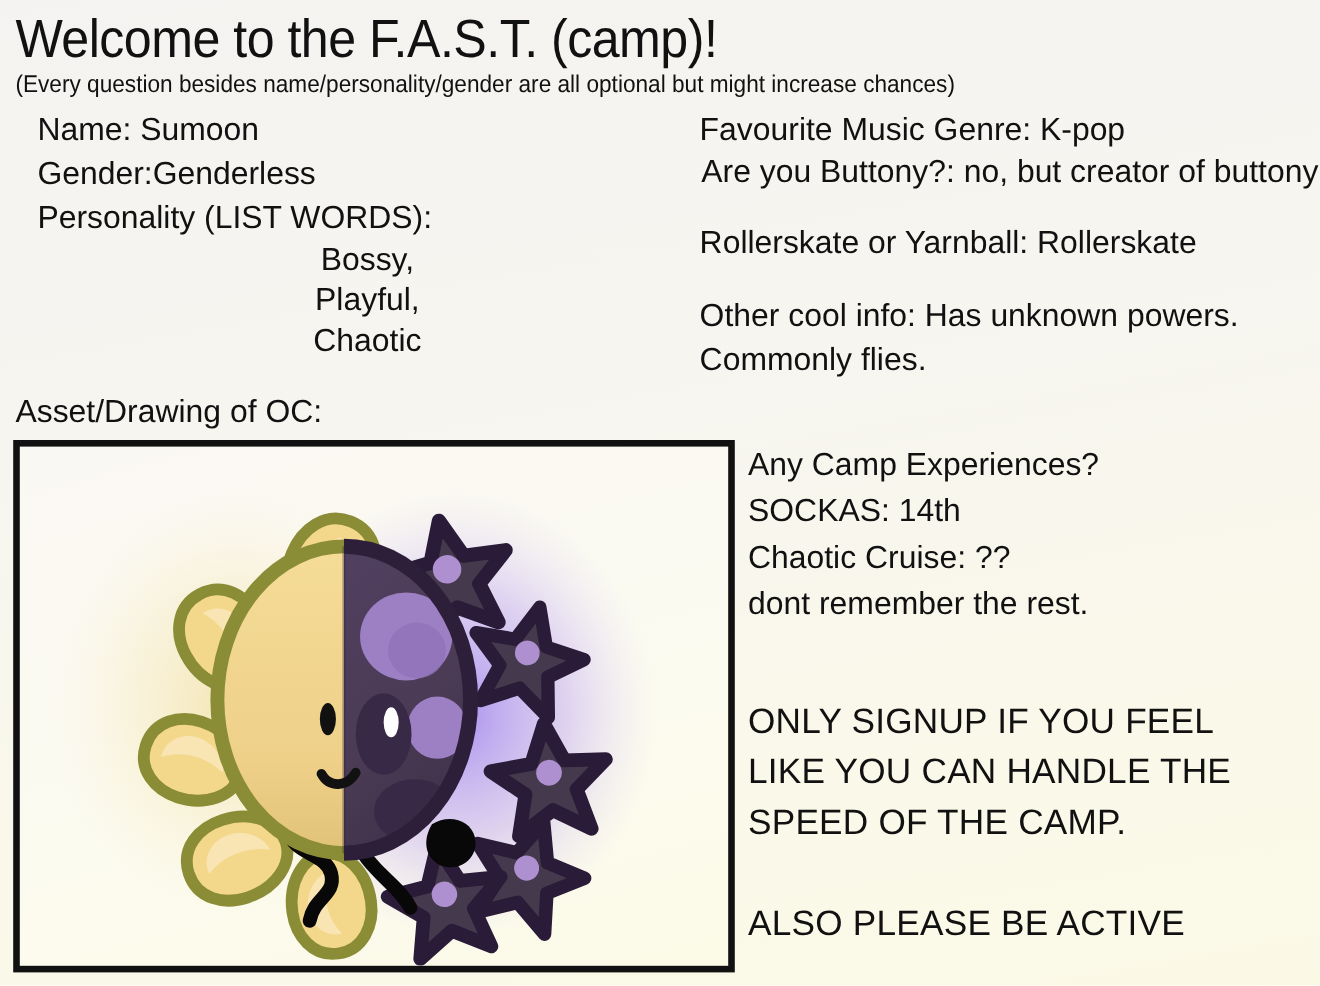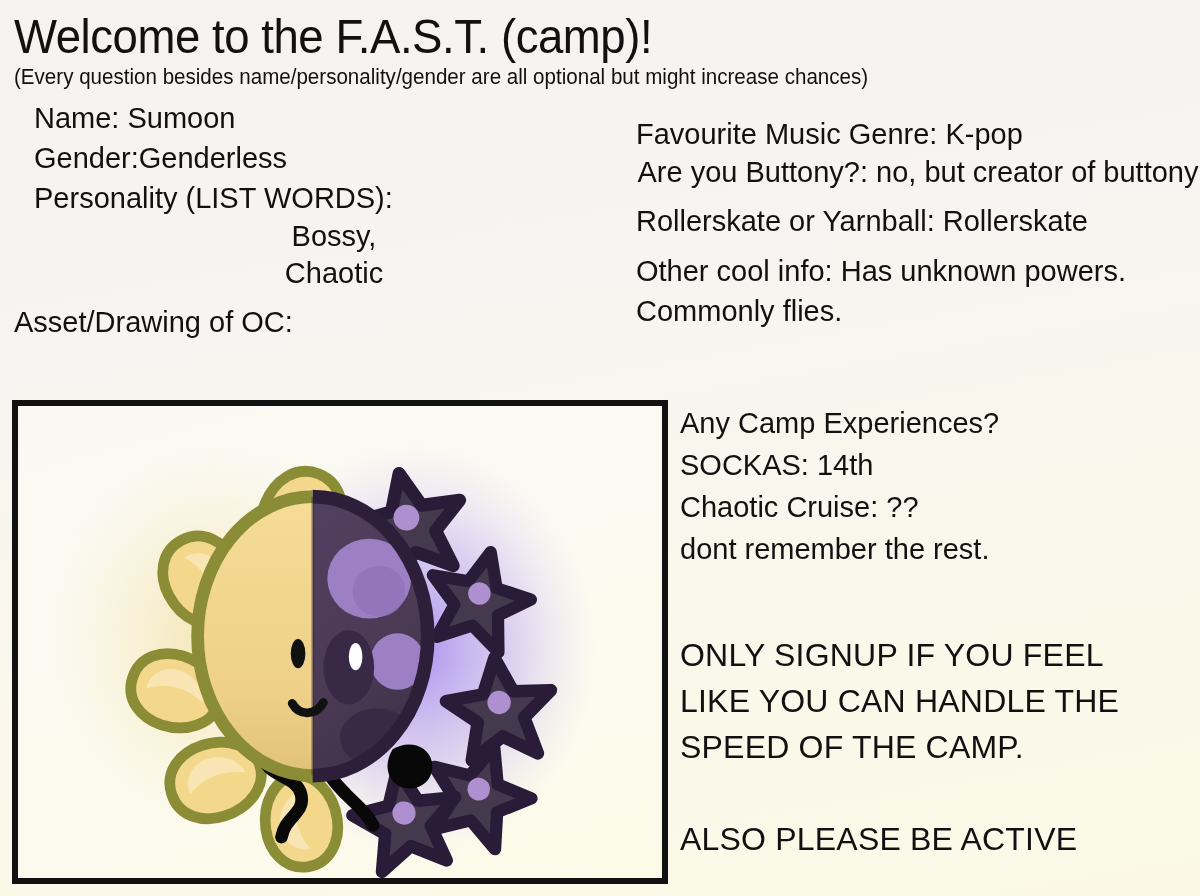--- a/index.html
+++ b/index.html
@@ -24,29 +24,29 @@
   #subtitle{
     font-family:"Liberation Sans Narrow","Liberation Sans",sans-serif;
     font-stretch:condensed;
     font-size:22px;line-height:26px;font-weight:400;
     margin:0 0 0 14px;white-space:nowrap;
     transform:scaleX(.935);transform-origin:left center;
   }
 
   
   #left-col{position:absolute;left:14px;top:98px;width:620px;}
-  #right-col{position:absolute;left:636px;top:114px;width:564px;}
+  #right-col{position:absolute;left:636px;top:98px;width:564px;}
 
   .line{font-size:29px;line-height:40px;white-space:nowrap;}
   .line.wrap{white-space:normal;}
   #left-col .line{margin-left:20px;}
   #left-col .line.flush{margin-left:0px;}
 
   .tight{line-height:37px;text-align:center;}
-  .gap-sm{margin-top:10px;}
+  .gap-sm{margin-top:26px;}
 
   
   #art-box{
     position:absolute;left:12px;top:400px;width:656px;height:484px;
     border:6px solid #111;
     background:linear-gradient(165deg,#faf8f2 0%,#fbfaf1 45%,#fcfbe8 100%);
     box-sizing:border-box;overflow:hidden;
   }
   #art-svg{display:block;width:100%;height:100%;}
 
@@ -65,20 +65,21 @@
 <div id="header">
   <div id="title">Welcome to the F.A.S.T. (camp)!</div>
   <div id="subtitle">(Every question besides name/personality/gender are all optional but might increase chances)</div>
 </div>
 
 <div id="left-col">
   <div class="line">Name: Sumoon</div>
   <div class="line">Gender:Genderless</div>
   <div class="line">Personality (LIST WORDS):</div>
   <div class="line tight">Bossy,</div>
+  <div class="line tight">Playful,</div>
   <div class="line tight">Chaotic</div>
   <div class="line flush gap-sm">Asset/Drawing of OC:</div>
 </div>
 
 <div id="right-col">
   <div class="line">Favourite Music Genre: K-pop</div>
   <div class="line wrap tight">Are you Buttony?: no, but creator of buttony</div>
   <div class="line gap-sm">Rollerskate or Yarnball: Rollerskate</div>
   <div class="line wrap gap-sm">Other cool info: Has unknown powers. Commonly flies.</div>
 </div>

